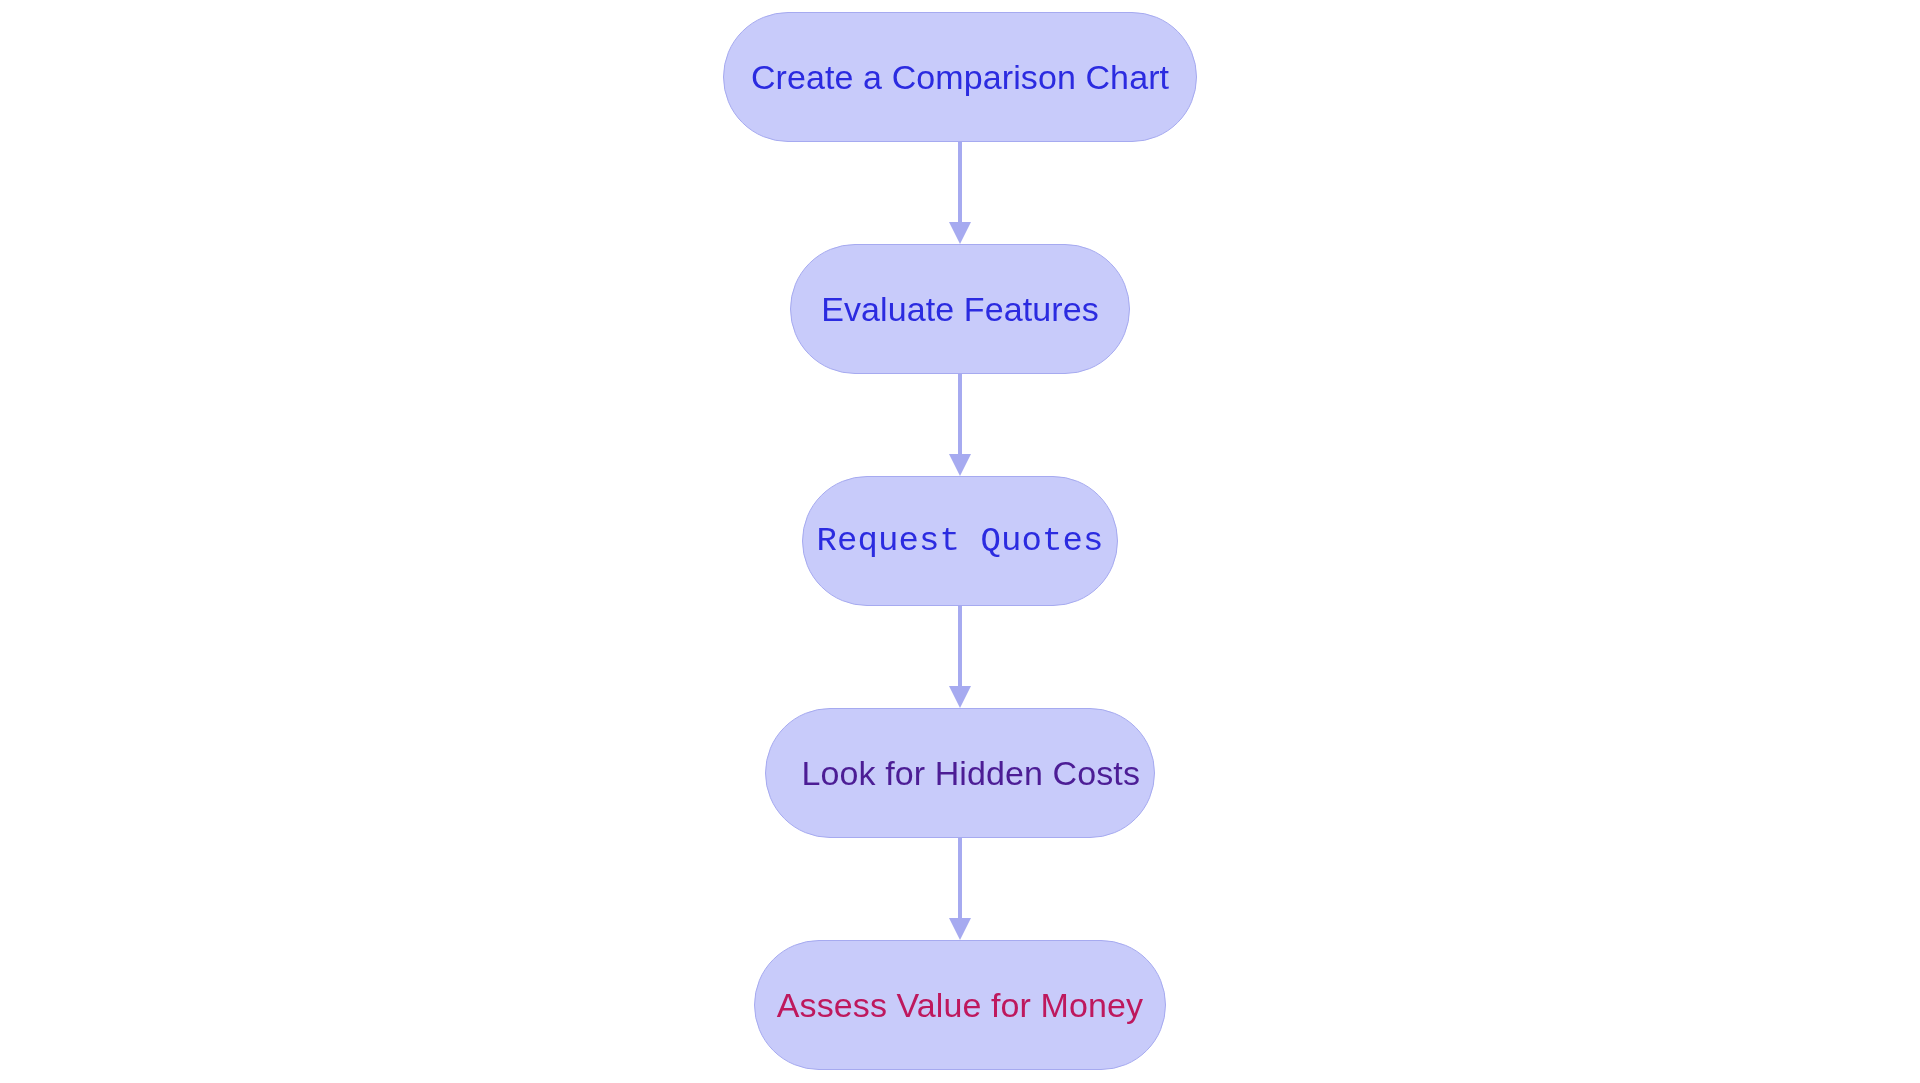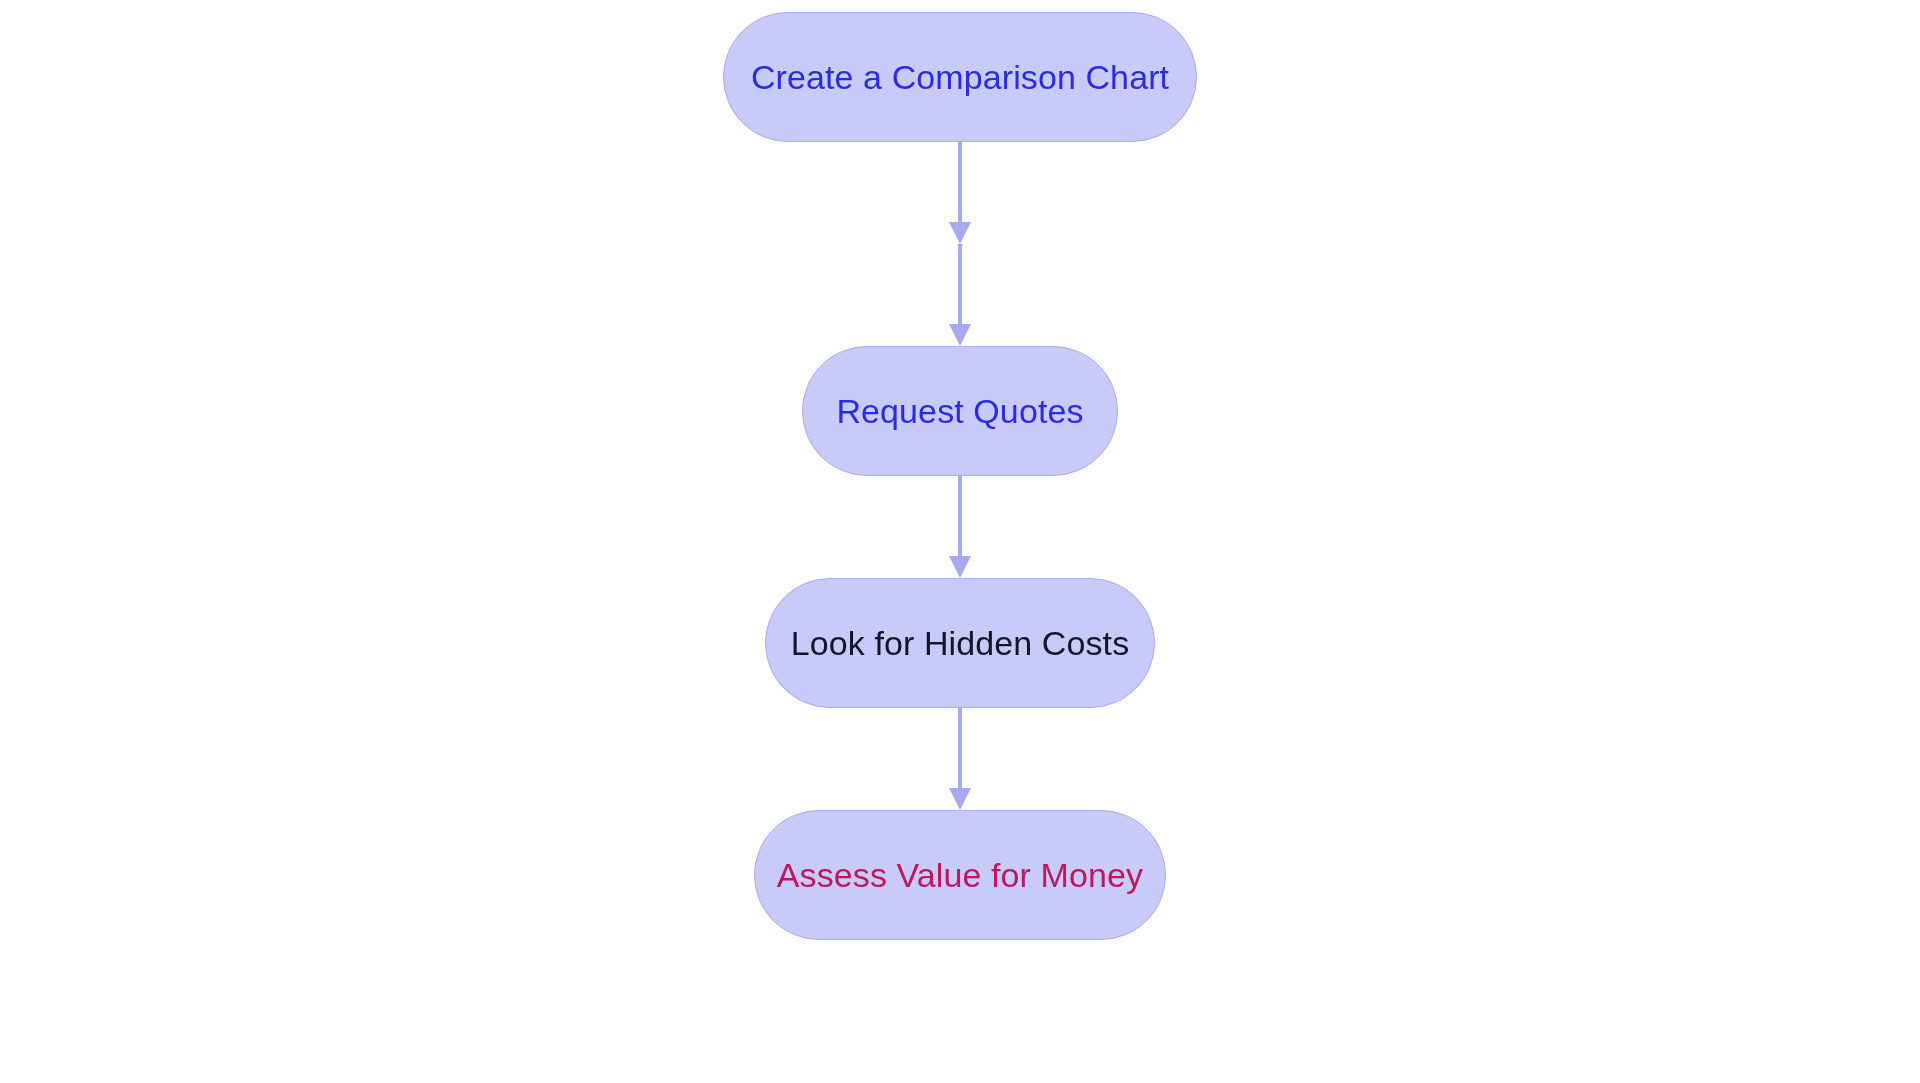--- a/index.html
+++ b/index.html
@@ -55,21 +55,21 @@
   }
 
   .flow-node .node-label {
     display: block;
     padding: 0 14px;
   }
 
   
   .flow-node.n0 { width: 474px; }
   .flow-node.n1 { width: 340px; }
-  .flow-node.n2 { width: 316px; }
+  .flow-node.n2 { width: 316px; font-family: Liberation Mono, monospace; }
   .flow-node.n3 { width: 390px; }
   .flow-node.n4 { width: 412px; }
 
   .flow-connector {
     position: relative;
     width: 24px;
     height: 102px;
     flex: 0 0 auto;
     display: block;
   }
@@ -102,36 +102,39 @@
 
     <div class="flow-node n0" style="background: rgb(200, 203, 250); border-color: rgb(166, 170, 240); color: rgb(43, 43, 224);">
       <span class="node-label">Create a Comparison Chart</span>
     </div>
 
     <div class="flow-connector">
       <span class="conn-line" style="background: rgb(166, 170, 240);"></span>
       <span class="conn-head" style="border-top-color: rgb(166, 170, 240);"></span>
     </div>
 
+    <div class="flow-node n1" style="background: rgb(200, 203, 250); border-color: rgb(166, 170, 240); color: rgb(43, 43, 224);">
+      <span class="node-label">Evaluate Features</span>
+    </div>
 
     <div class="flow-connector">
       <span class="conn-line" style="background: rgb(166, 170, 240);"></span>
       <span class="conn-head" style="border-top-color: rgb(166, 170, 240);"></span>
     </div>
 
     <div class="flow-node n2" style="background: rgb(200, 203, 250); border-color: rgb(166, 170, 240); color: rgb(43, 43, 224);">
       <span class="node-label">Request Quotes</span>
     </div>
 
     <div class="flow-connector">
       <span class="conn-line" style="background: rgb(166, 170, 240);"></span>
       <span class="conn-head" style="border-top-color: rgb(166, 170, 240);"></span>
     </div>
 
-    <div class="flow-node n3" style="background: rgb(200, 203, 250); border-color: rgb(166, 170, 240); color: #0f172a;">
+    <div class="flow-node n3" style="background: rgb(200, 203, 250); border-color: rgb(166, 170, 240); color: #4c1d95; justify-content: flex-end;">
       <span class="node-label">Look for Hidden Costs</span>
     </div>
 
     <div class="flow-connector">
       <span class="conn-line" style="background: rgb(166, 170, 240);"></span>
       <span class="conn-head" style="border-top-color: rgb(166, 170, 240);"></span>
     </div>
 
     <div class="flow-node n4" style="background: rgb(200, 203, 250); border-color: rgb(166, 170, 240); color: #be185d;">
       <span class="node-label">Assess Value for Money</span>

